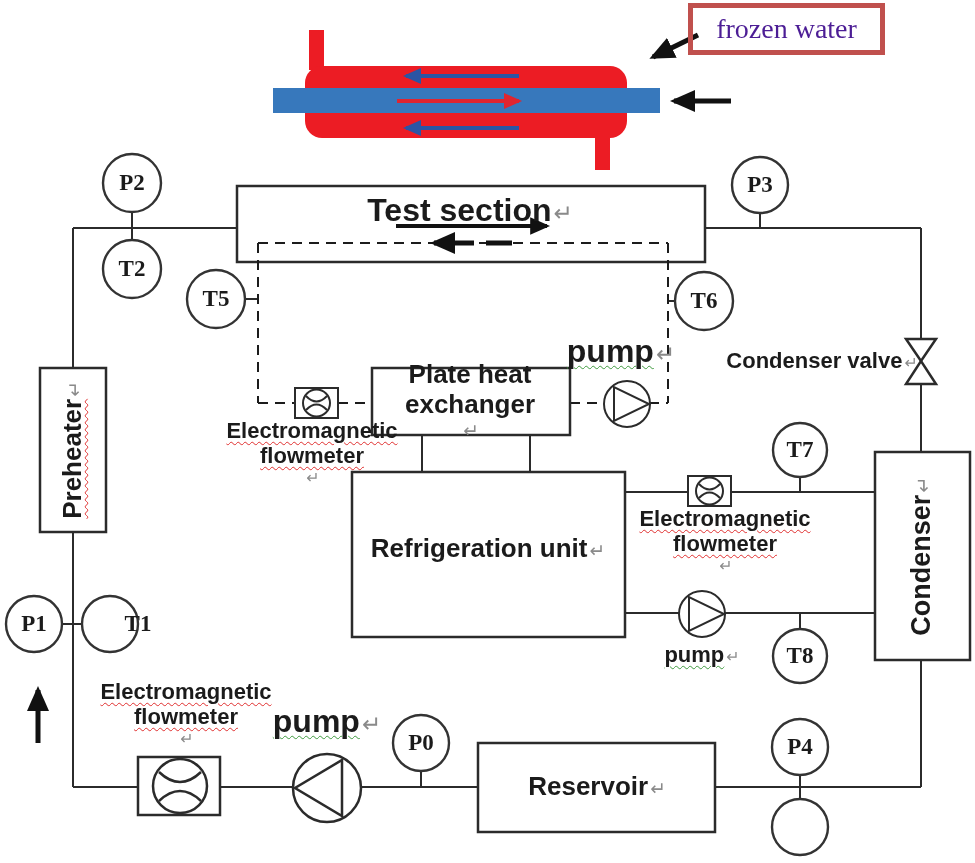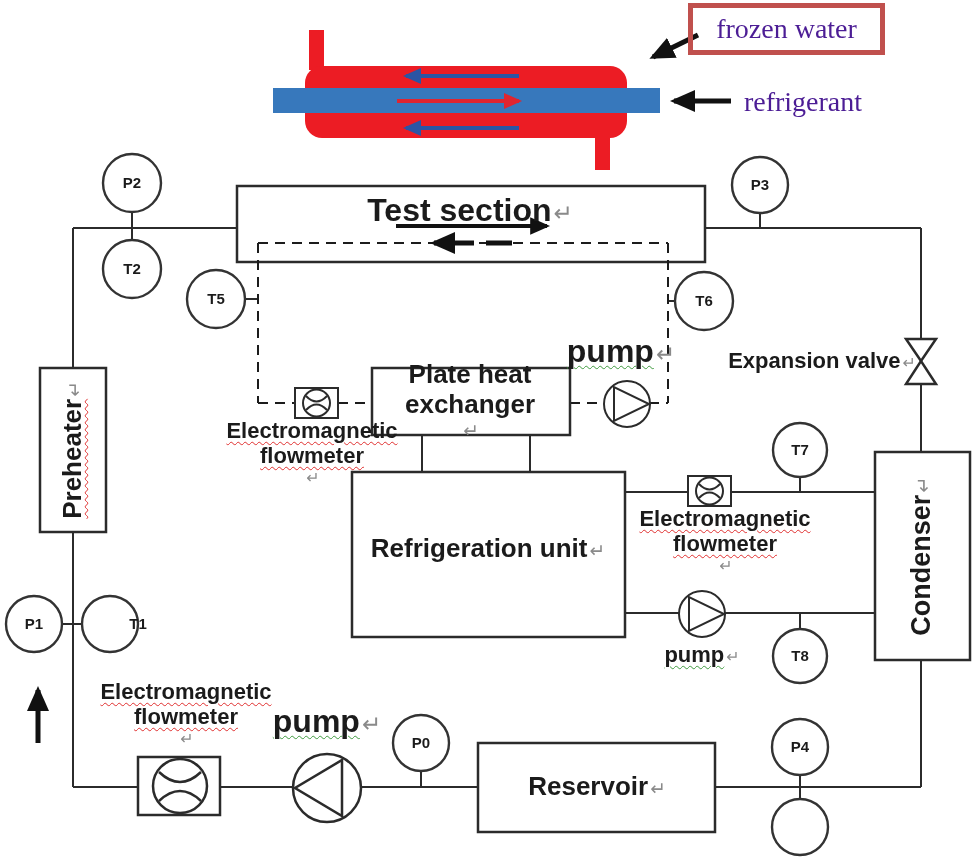--- a/index.html
+++ b/index.html
@@ -12,21 +12,21 @@
   .serifcyan{font-family:"Liberation Serif",serif;font-weight:400;color:#4c1d95;}
   .wavy-red{text-decoration-line:underline;text-decoration-style:wavy;
             text-decoration-color:#e03030;text-decoration-thickness:1px;text-underline-offset:3px;}
   .wavy-green{text-decoration-line:underline;text-decoration-style:wavy;
             text-decoration-color:#3f9a3f;text-decoration-thickness:1px;text-underline-offset:3px;}
   .rmark{color:#8a8a8a;font-weight:400;font-size:0.72em;text-decoration:none;display:inline-block;margin-left:2px;}
   .callout{position:absolute;left:688px;top:3px;width:197px;height:52px;border:5px solid #c0504d;
            box-sizing:border-box;display:flex;align-items:center;justify-content:center;}
   .twoline span{display:block;}
   .f28{font-size:28px;} .f27{font-size:27px;} .f26{font-size:26px;} .f24{font-size:32px;}
-  .f23{font-size:15px;} .f22{font-size:22px;}
+  .f23{font-size:23px;font-family:Liberation Serif, serif;} .f22{font-size:22px;}
 </style>
 </head>
 <body>
 
 <div id="stage">
 
   <svg class="layer" width="975" height="863" viewBox="0 0 975 863">
     <defs>
       <marker id="ah-black" markerWidth="5" markerHeight="4.4" refX="4.2" refY="2.2" orient="auto">
         <path d="M0,0 L5,2.2 L0,4.4 z" fill="#111"></path>
@@ -152,21 +152,20 @@
       <circle cx="800" cy="747" r="28"></circle>
       <circle cx="800" cy="827" r="28"></circle>
     </g>
 
     <line x1="38" y1="743" x2="38" y2="690" stroke="#111" stroke-width="5" marker-end="url(#ah-black)"></line>
   </svg>
 
   <div class="callout">
     <span class="serifcyan f28">frozen water</span>
   </div>
-  <div class="lbl serifcyan f28" style="left:803px;top:102px;">refrigerant</div>
 
   <div class="lbl f24" style="left:470px;top:210px;"><span>Test section</span><span class="rmark">↵</span></div>
 
   <div class="lbl vert f26" style="left:73px;top:450px;"><span class="wavy-red">Preheater</span><span class="rmark">↵</span></div>
 
   <div class="lbl twoline f22" style="left:312px;top:452px;">
     <span class="wavy-red">Electromagnetic</span>
     <span>
         <span class="wavy-red">flowmeter</span>
         <span class="rmark">↵</span>
@@ -176,21 +175,21 @@
   <div class="lbl twoline f26" style="left:470px;top:401px;">
     <span>Plate heat</span>
     <span>
         <span>exchanger</span>
         <span class="rmark">↵</span>
       </span>
   </div>
 
   <div class="lbl f24" style="left:621px;top:351px;"><span class="wavy-green">pump</span><span class="rmark">↵</span></div>
 
-  <div class="lbl f22" style="left:822px;top:361px;"><span>Expansion valve</span><span class="rmark">↵</span></div>
+  <div class="lbl f22" style="left:822px;top:361px;"><span>Condenser valve</span><span class="rmark">↵</span></div>
 
   <div class="lbl f26" style="left:488px;top:549px;"><span>Refrigeration unit</span><span class="rmark">↵</span></div>
 
   <div class="lbl twoline f22" style="left:725px;top:540px;">
     <span class="wavy-red">Electromagnetic</span>
     <span>
         <span class="wavy-red">flowmeter</span>
         <span class="rmark">↵</span>
       </span>
   </div>

